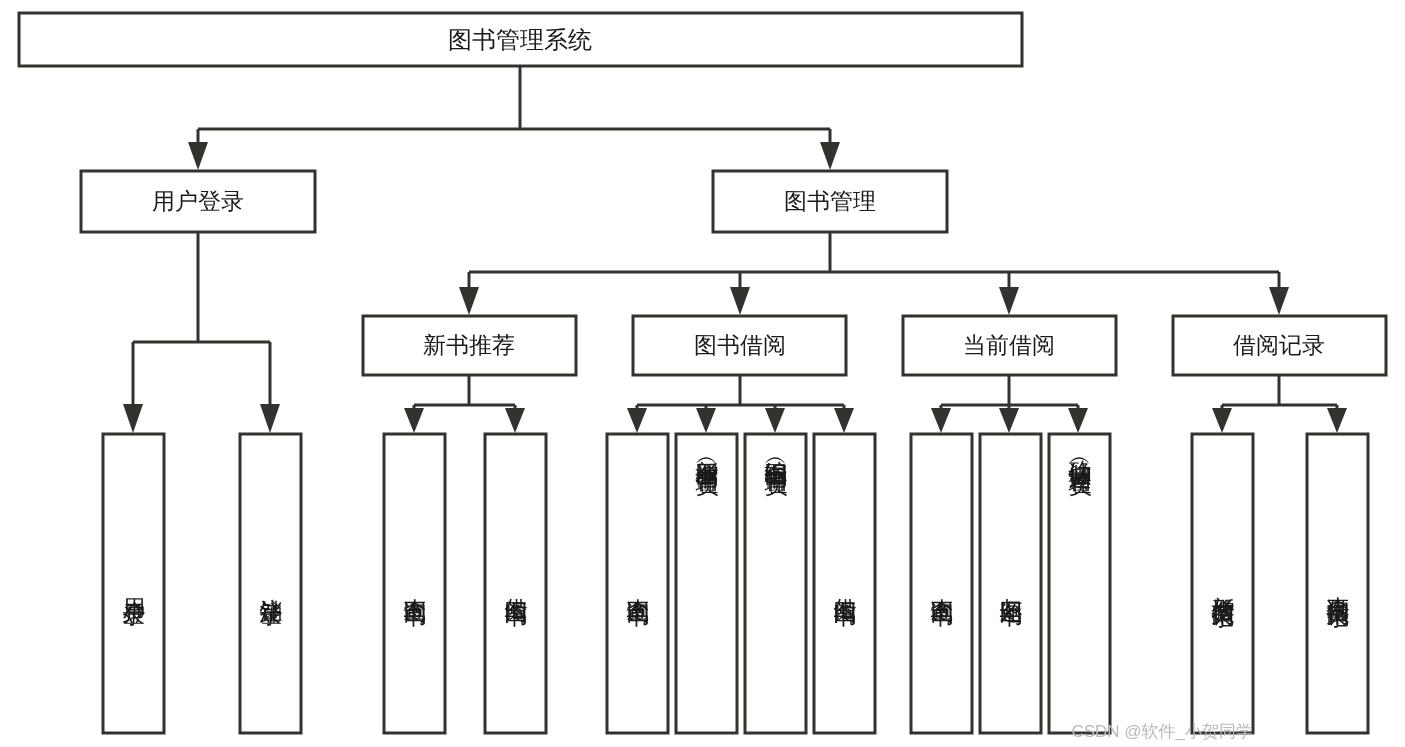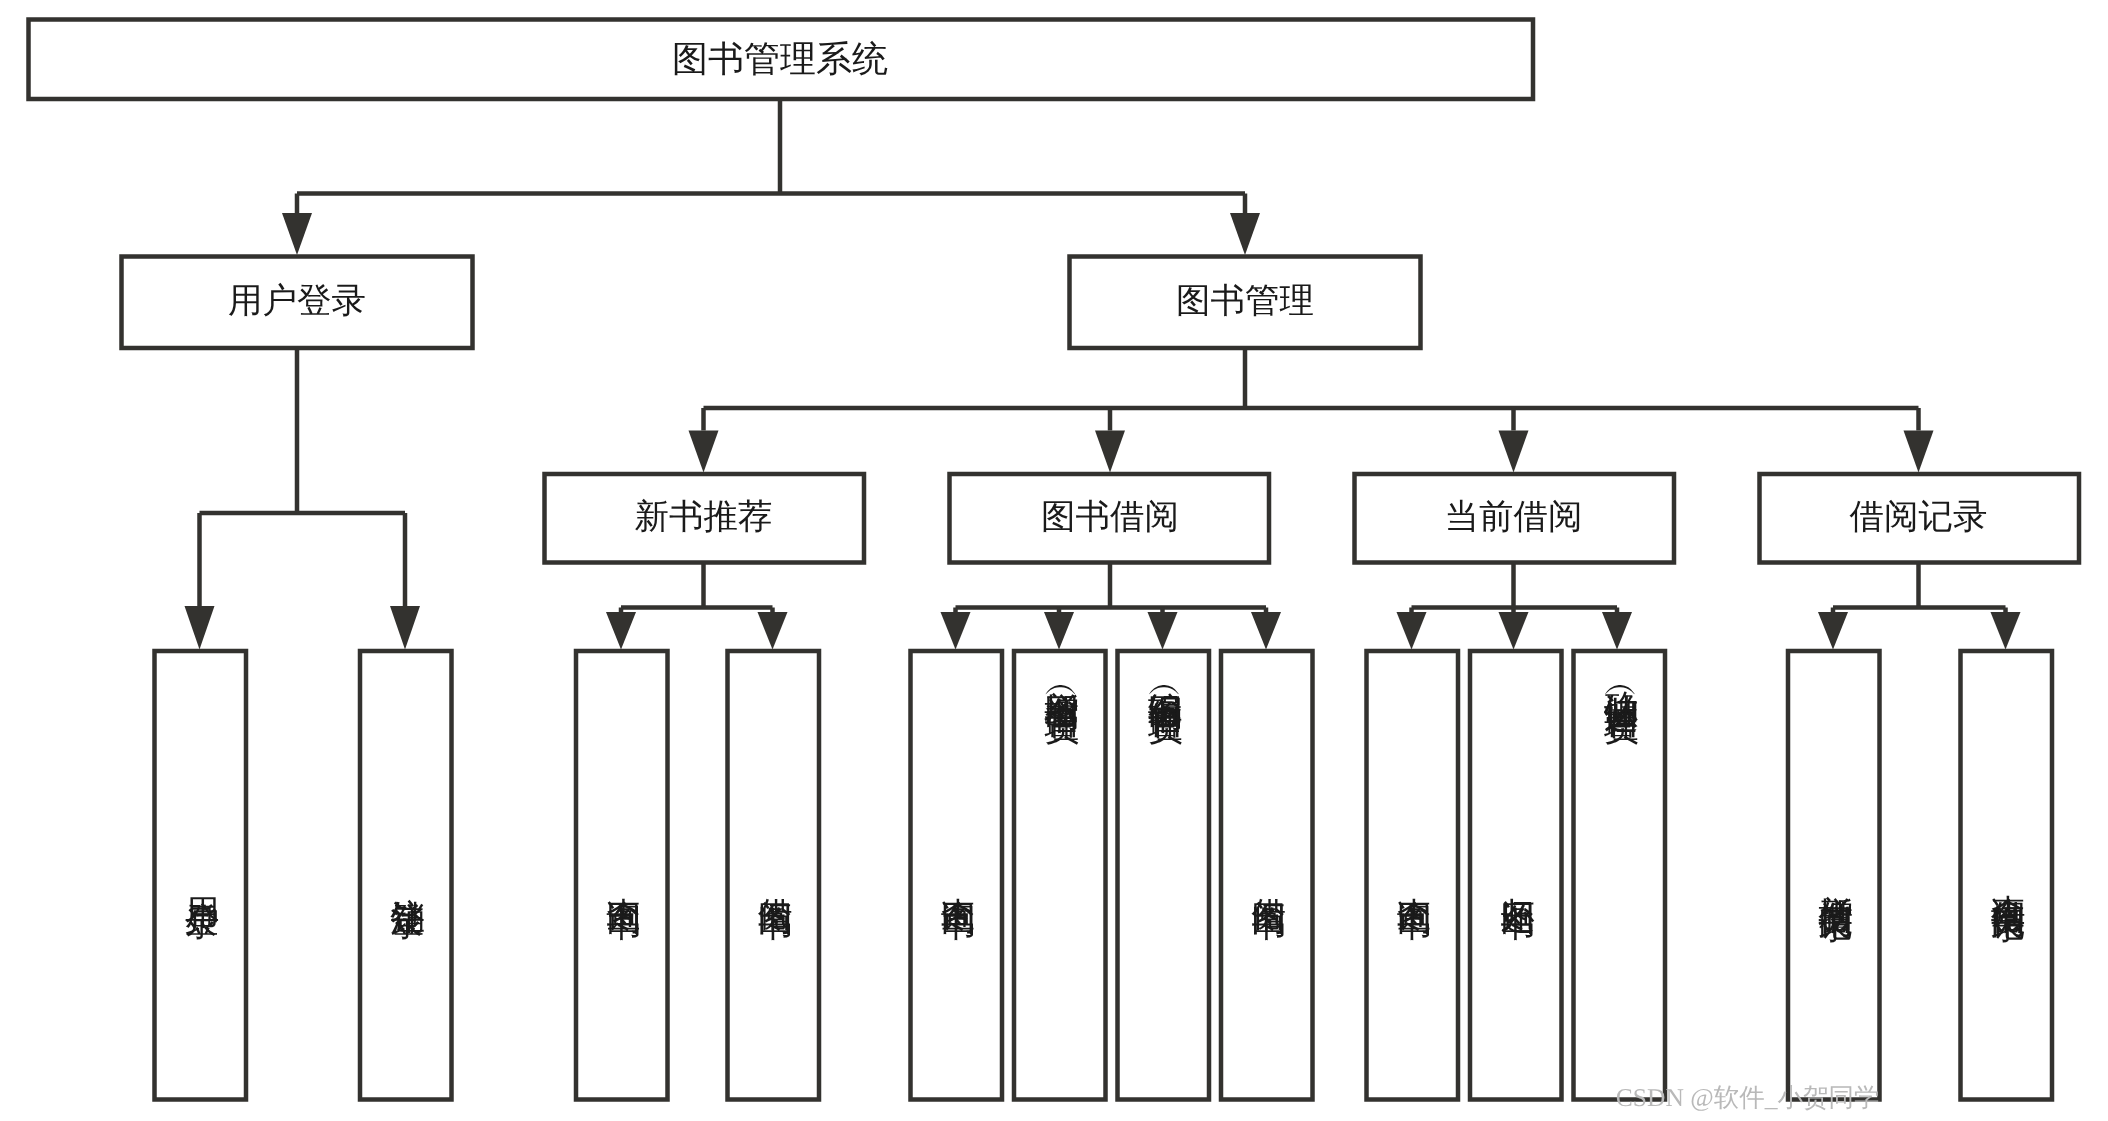--- a/index.html
+++ b/index.html
@@ -69,21 +69,21 @@
     white-space: nowrap;
     display: flex;
     align-items: center;
     justify-content: center;
     pointer-events: none;
   }
   .watermark {
     position: absolute;
     right: 8px;
     bottom: 4px;
-    font-family: Liberation Serif, serif;
+    font-family: Liberation Sans, sans-serif;
     font-size: 17px;
     color: #b9b9b9;
     white-space: nowrap;
     user-select: none;
     margin-left: 48px;
   }
 </style>
 </head>
 <body>
 

